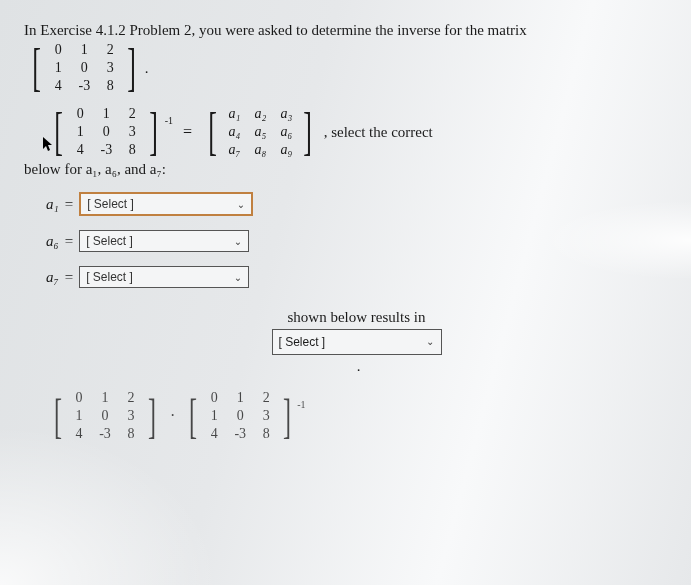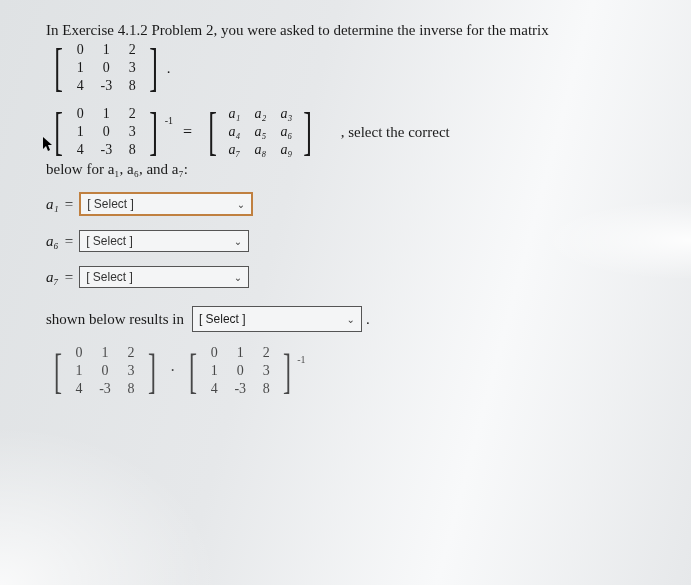--- a/index.html
+++ b/index.html
@@ -8,21 +8,21 @@
     font-family: "Times New Roman", Times, serif;
     font-size: 15px;
     color: #1a1a1a;
     background: linear-gradient(105deg, #dfe2e4 0%, #e6e8ea 40%, #f8f9fa 70%, #e6e8ea 100%);
     width: 691px;
     height: 585px;
     box-sizing: border-box;
     position: relative;
   }
   .line { margin: 2px 0; }
-  .indent { margin-left: 22px; }
+  .indent { }
   .matrix {
     display: inline-flex;
     align-items: center;
     vertical-align: middle;
     margin: 0 4px;
   }
   .bracket {
     font-size: 52px;
     line-height: 0.9;
     font-weight: 300;
@@ -59,21 +59,21 @@
     position: relative;
     top: -12px;
     left: -2px;
   }
   .eqrow {
     display: flex;
     align-items: center;
     margin: 10px 0 6px 22px;
   }
   .eq { margin: 0 8px; font-size: 16px; }
-  .after-text { margin-left: 20px; }
+  .after-text { margin-left: 3px; }
   .varrow {
     display: flex;
     align-items: center;
     margin: 14px 0 4px 22px;
     font-style: italic;
   }
   .dropdown {
     display: inline-flex;
     align-items: center;
     justify-content: space-between;
@@ -251,21 +251,21 @@
 <div class="varrow">
   <span>a₇</span>
   <span style="margin:0 6px;font-style:normal">=</span>
   <span class="dropdown">
     <span>[ Select ]</span>
     <span class="chev">⌄</span>
   </span>
 </div>
 
 <div class="mid-text">
-  <div style="display:flex;align-items:center;margin-top:6px;">
+  <div style="display:flex;align-items:center;margin-top:6px;flex-direction:column;">
     <span>shown below results in</span>
     <span style="width:8px;"></span>
     <span class="inline-dd">
       <span>[ Select ]</span>
       <span class="chev">⌄</span>
     </span>
     <span style="margin-left:4px">.</span>
   </div>
 </div>
 

